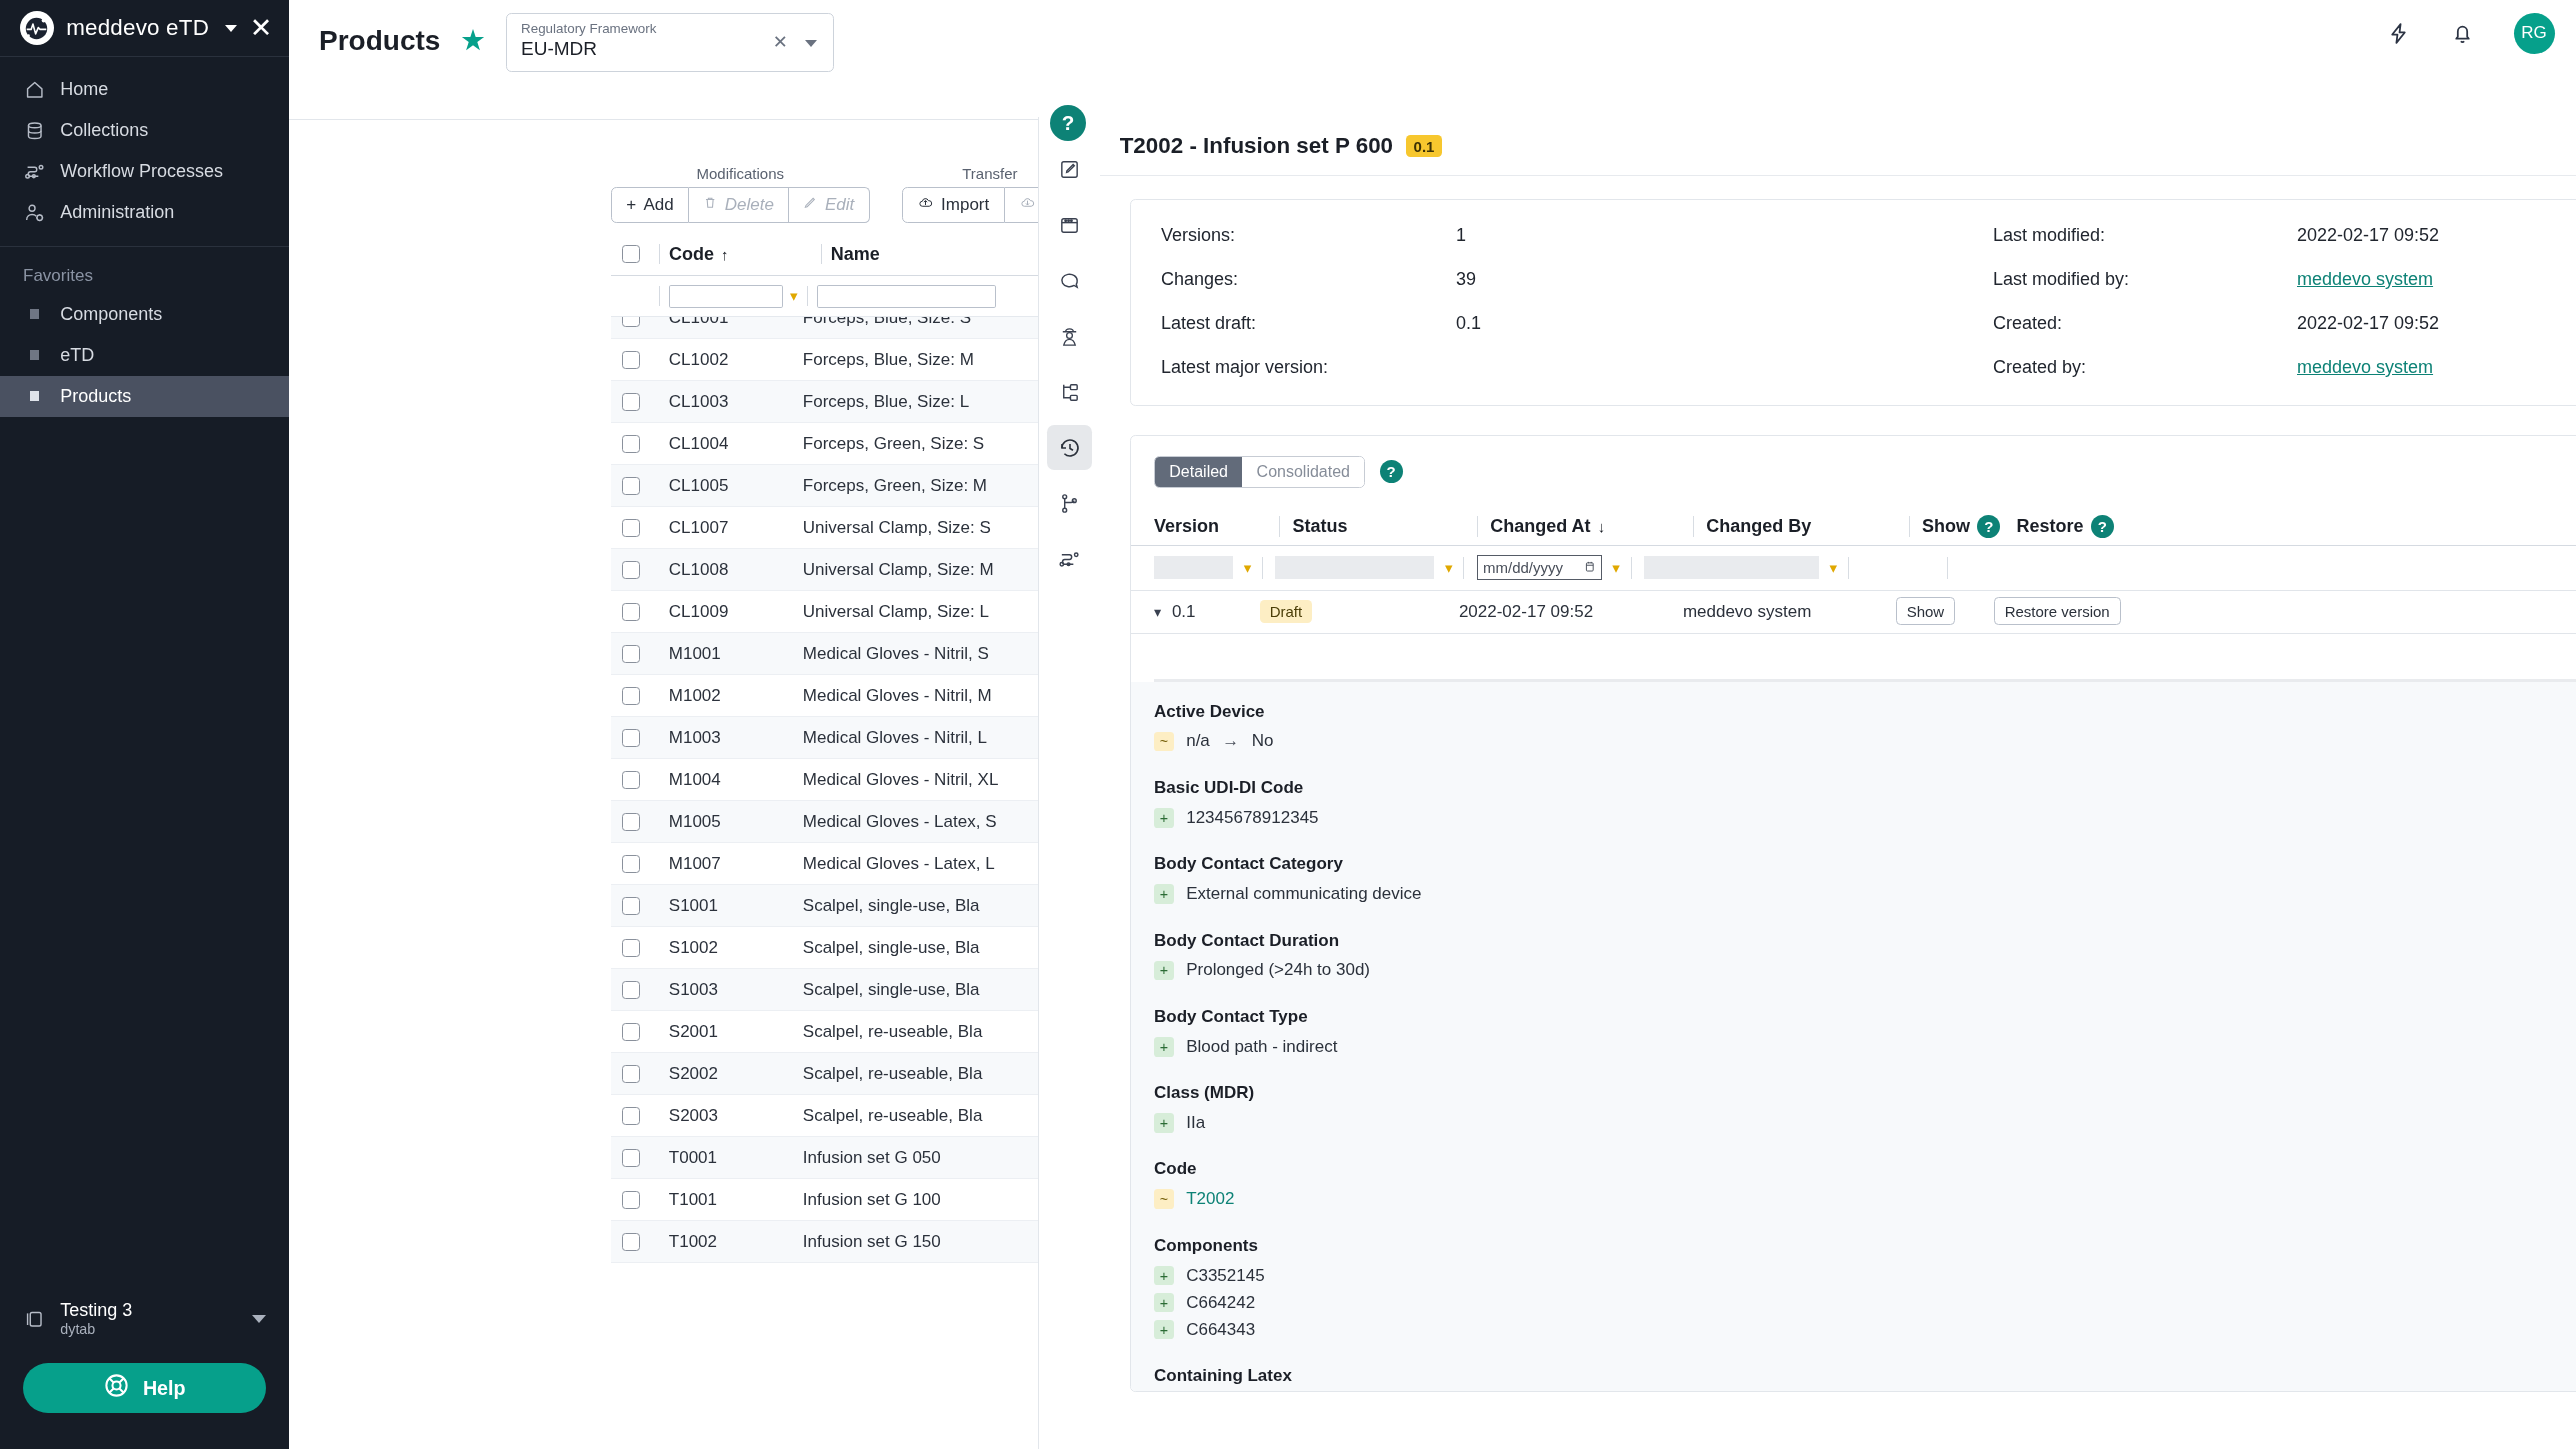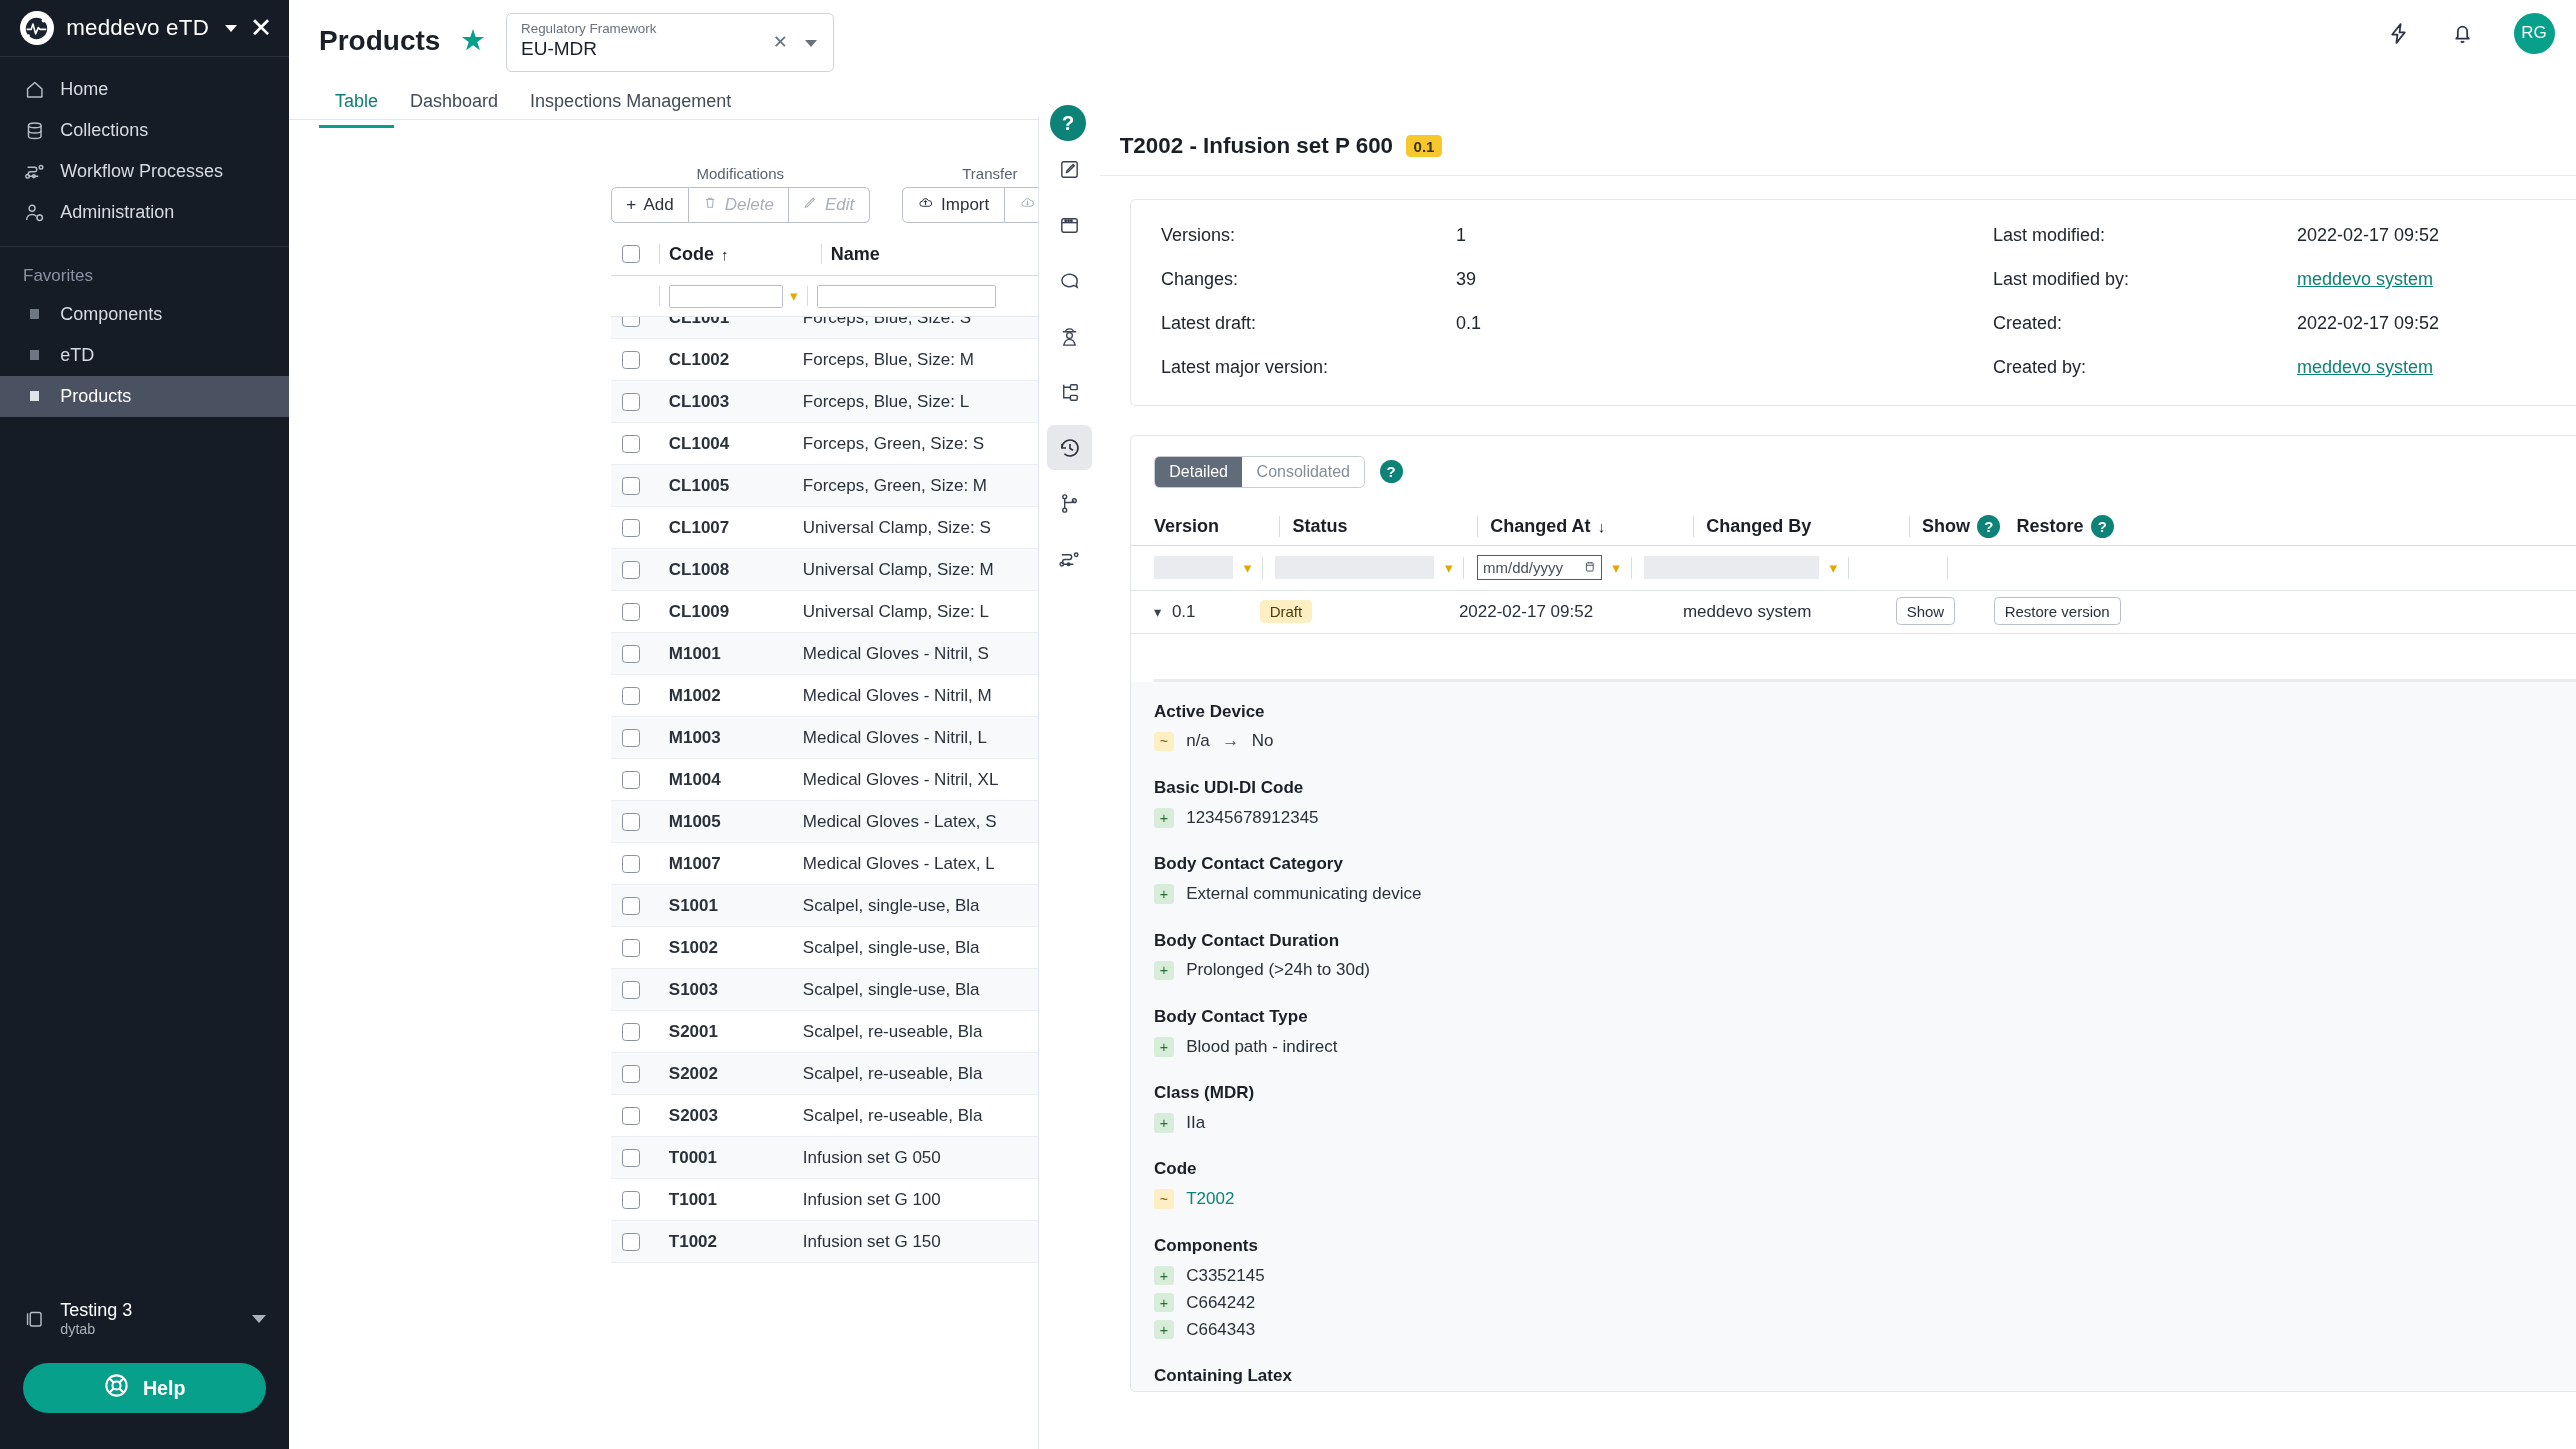--- a/index.html
+++ b/index.html
@@ -160,21 +160,21 @@
   }
   .funnel { color: #e0a800; font-size: 15px; margin-left: 7.2px; cursor: pointer; }
 
   #rows-clip { height: 1051px; overflow: hidden; position: relative; }
   .row {
     display: flex; align-items: center; height: 42px;
     border-bottom: 0.9px solid #eceff3; font-size: 17px; color: #2b313b;
     cursor: pointer;
   }
   .row:nth-child(odd) { background: #f7f9fb; }
-  .row .code { width: 143px; padding-left: 9px; white-space: nowrap; font-weight: bold; }
+  .row .code { width: 143px; padding-left: 9px; white-space: nowrap; }
   .row .name { flex: 1; white-space: nowrap; overflow: hidden; }
   #rows-inner { position: absolute; top: -19.7px; left: 0; width: 100%; }
 
   
   #prod-vscroll {
     position: absolute; left: 801px; top: 340px; width: 7.2px; height: 1038px;
     background: transparent;
   }
   #prod-vthumb {
     position: absolute; top: 268px; left: 0; width: 7.2px; height: 215px;
@@ -437,25 +437,20 @@
     <div id="page-title">Products</div>
     <div id="fav-star">★</div>
     <div id="rf-box">
       <div id="rf-label">Regulatory Framework</div>
       <div id="rf-value">EU-MDR</div>
       <div id="rf-clear">✕</div>
       <div id="rf-caret"></div>
     </div>
   </div>
 
-  <div id="tabs">
-    <div class="tab active">Table</div>
-    <div class="tab">Dashboard</div>
-    <div class="tab">Inspections Management</div>
-  </div>
   <div id="tabs-rule"></div>
 
   <div id="tbl-toolbar">
     <div class="tbgrp">
       <div class="tbgrp-label">Modifications</div>
       <div class="btnrow">
         <div class="tbtn">
           <span>+</span>
           <span>Add</span>
         </div>

